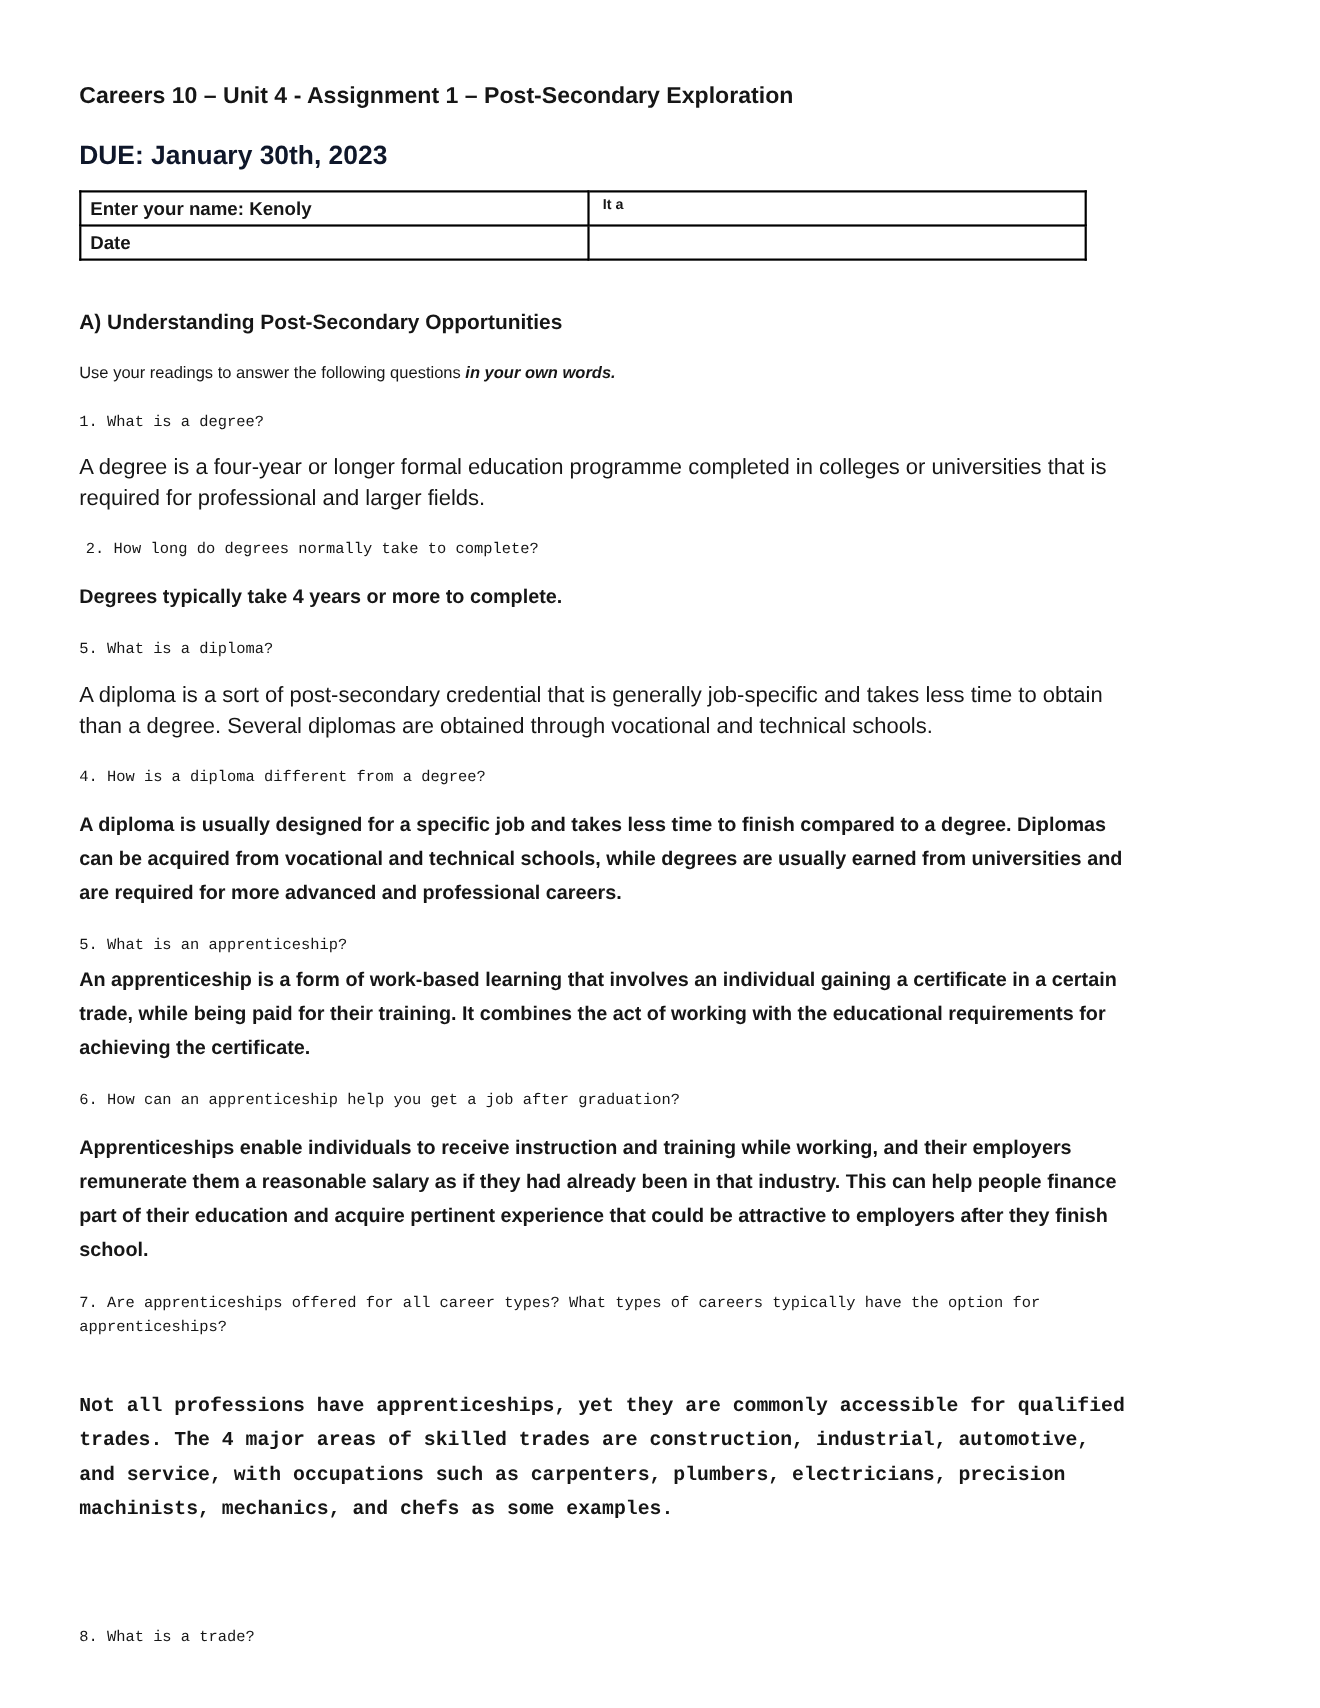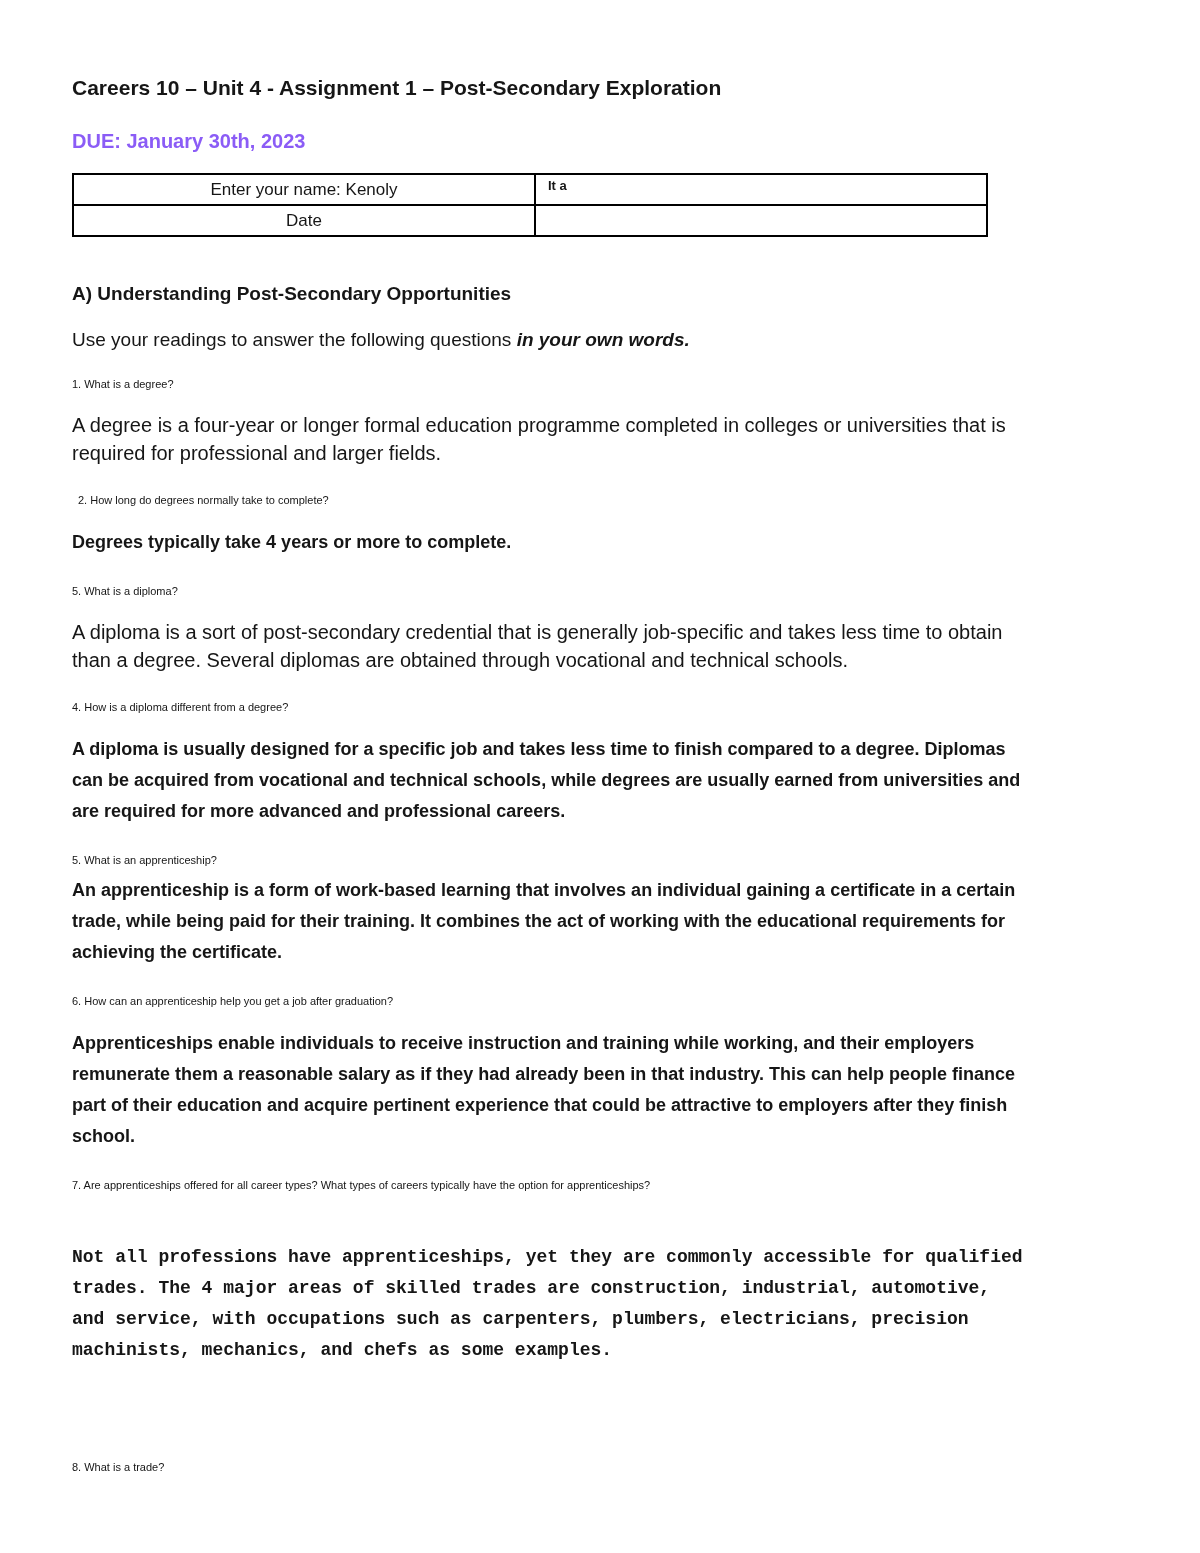--- a/index.html
+++ b/index.html
@@ -18,70 +18,70 @@
     color: #161616;
     overflow: hidden;
   }
   .title {
     font-size: 21px;
     line-height: 24px;
     font-weight: bold;
     margin: 0;
   }
   .due {
-    color: #8b5cf6;
+    color: #0f172a;
     font-weight: bold;
-    font-size: 20px;
+    font-size: 24px;
     line-height: 23px;
     margin: 30px 0 0 0;
   }
   .info-table {
     border-collapse: collapse;
     margin-top: 20px;
     width: 916px;
     table-layout: fixed;
   }
   .info-table td {
     border: 2px solid #000000;
     box-sizing: border-box;
   }
   .label-cell {
     width: 462px;
-    font-weight: normal;
+    font-weight: bold;
     font-size: 17px;
     padding: 3px 8px;
     height: 31px;
     vertical-align: middle;
-    text-align: center;
   }
   .value-cell {
     font-size: 13px;
     font-weight: bold;
     padding: 3px 12px;
     vertical-align: top;
   }
   .section-heading {
     font-size: 19px;
     line-height: 22px;
     font-weight: bold;
     margin: 46px 0 0 0;
   }
   .intro {
-    font-size: 19px;
+    font-size: 15px;
     line-height: 22px;
     margin: 24px 0 0 0;
   }
   .intro .em {
     font-weight: bold;
     font-style: italic;
   }
   .question {
-    font-size: 11px;
+    font-size: 14px;
     line-height: 22px;
     margin: 22px 0 0 0;
+    font-family: Liberation Mono, monospace;
   }
   .question.indent-sm { padding-left: 6px; }
   .question.gap-xl { margin-top: 90px; }
   .answer { margin: 16px 0 0 0; }
   .answer.plain {
     font-size: 20px;
     line-height: 28px;
   }
   .answer.bold {
     font-size: 18px;

